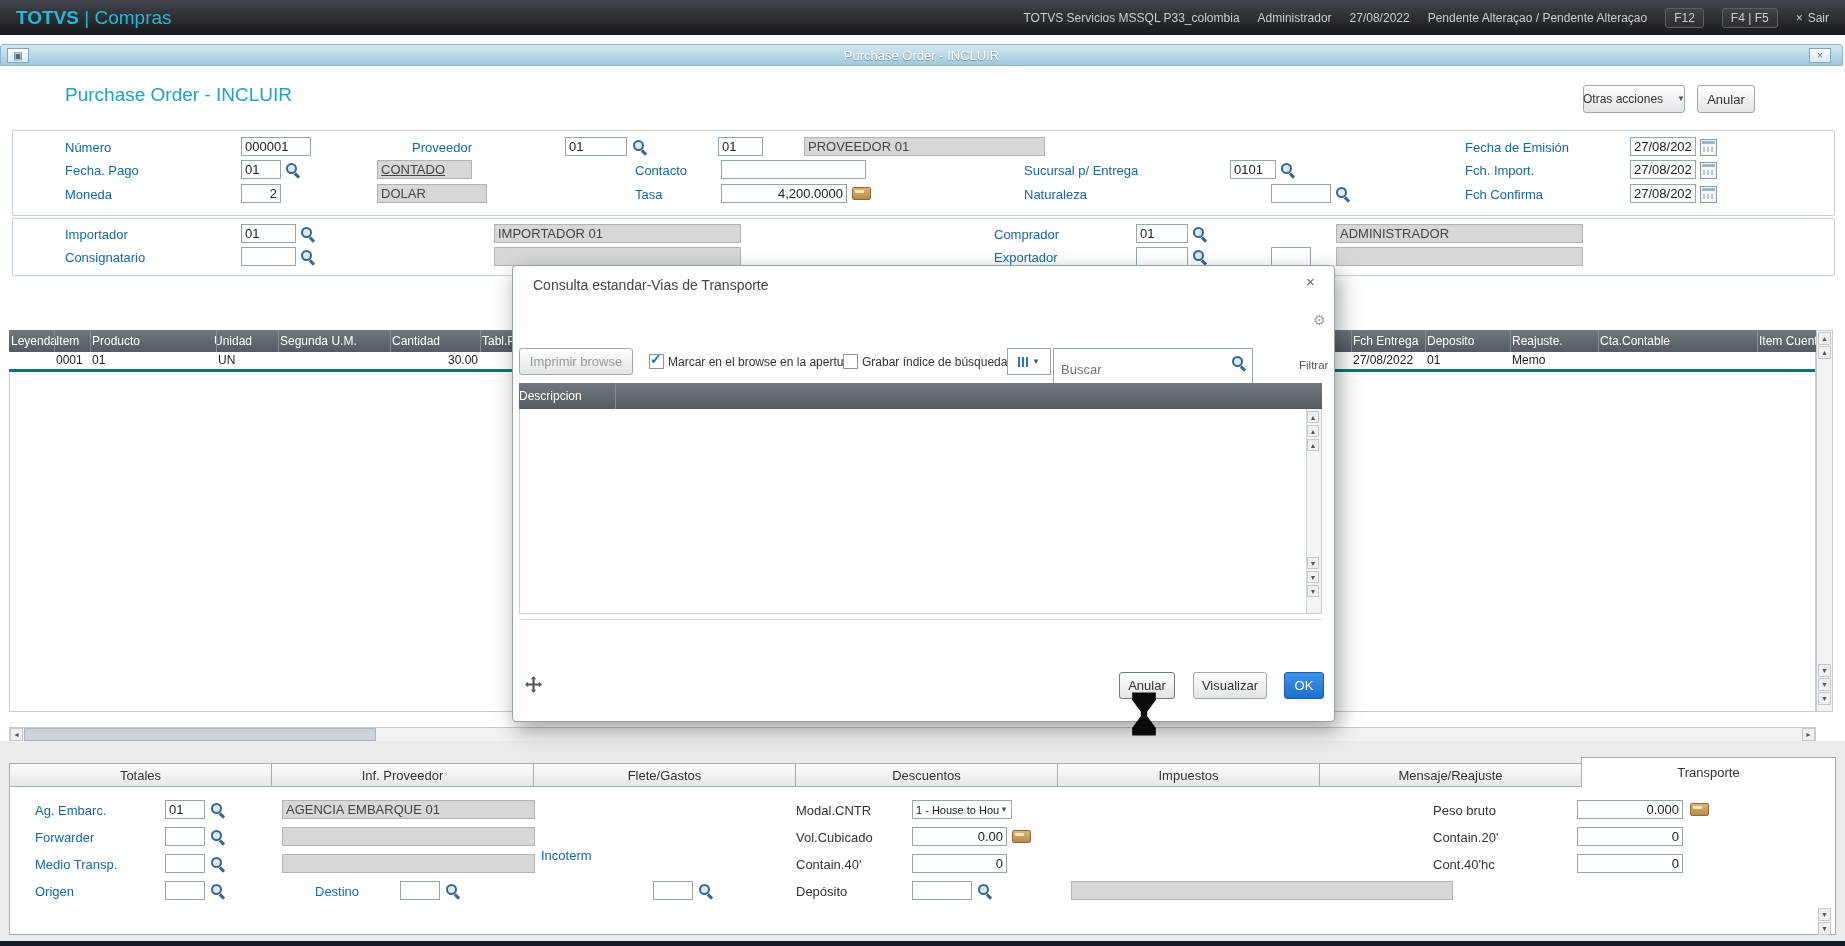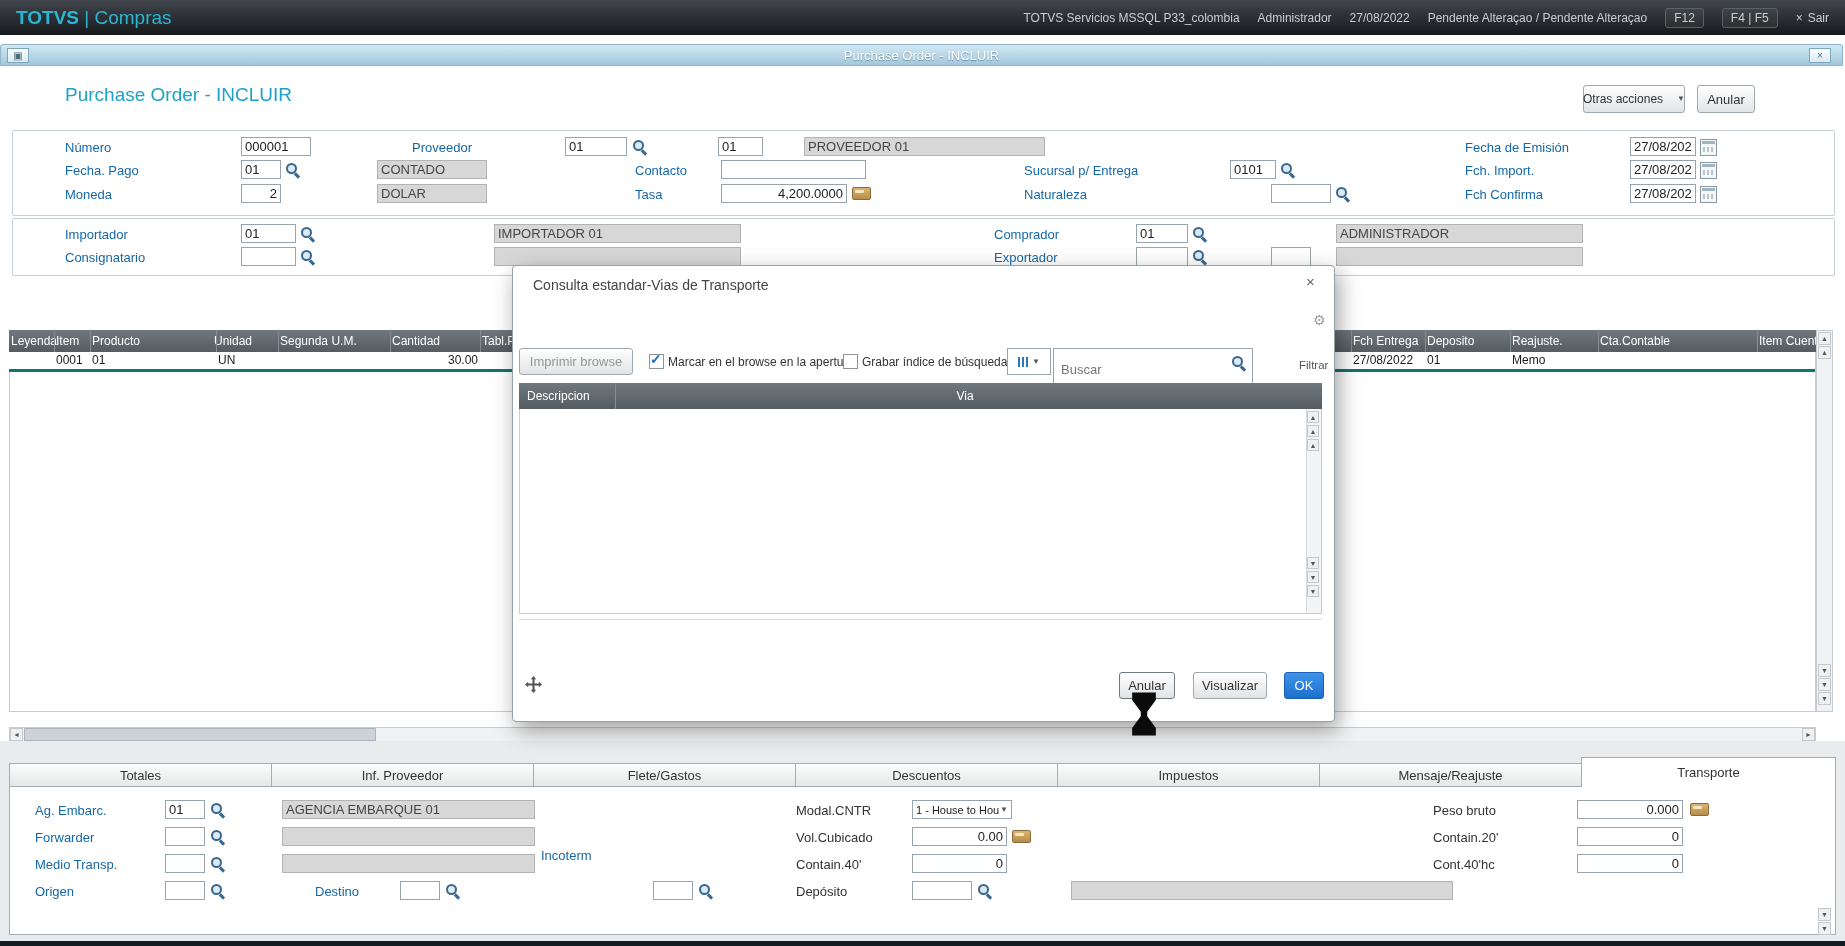--- a/index.html
+++ b/index.html
@@ -139,21 +139,21 @@
 <span class="mag" style="left:632px;top:139px"></span>
 <input class="inp" style="left: 718px; top: 137px; width: 45px;" value="01">
 <input class="inp ro" readonly="" style="left: 804px; top: 137px; width: 241px;" value="PROVEEDOR 01">
 <span class="lbl" style="left:1465px;top:140px">Fecha de Emisión</span>
 <input class="inp" style="left: 1630px; top: 137px; width: 66px;" value="27/08/2022">
 <span class="cal" style="left:1700px;top:139px"></span>
 
 <span class="lbl" style="left:65px;top:163px">Fecha. Pago</span>
 <input class="inp" style="left: 241px; top: 160px; width: 40px;" value="01">
 <span class="mag" style="left:285px;top:162px"></span>
-<input class="inp ro" readonly="" style="left: 377px; top: 160px; width: 110px;" value="CONTADO">
+<input class="inp ro" readonly="" style="left: 377px; top: 160px; width: 95px; text-decoration: underline;" value="CONTADO">
 <span class="lbl" style="left:635px;top:163px">Contacto</span>
 <input class="inp" style="left: 721px; top: 160px; width: 145px;" value="">
 <span class="lbl" style="left:1024px;top:163px">Sucursal p/ Entrega</span>
 <input class="inp" style="left: 1230px; top: 160px; width: 46px;" value="0101">
 <span class="mag" style="left:1280px;top:162px"></span>
 <span class="lbl" style="left:1465px;top:163px">Fch. Import.</span>
 <input class="inp" style="left: 1630px; top: 160px; width: 66px;" value="27/08/2022">
 <span class="cal" style="left:1700px;top:162px"></span>
 
 <span class="lbl" style="left:65px;top:187px">Moneda</span>
@@ -318,23 +318,22 @@
 
   <div class="colbox">
     <span><i></i><i style="margin:0 2px"></i><i></i></span>
     <span class="caret">▼</span>
   </div>
   <input class="inp" style="left: 540px; top: 82px; width: 200px; height: 42px; padding-left: 7px;" placeholder="Buscar">
   <span class="mag" style="left:718px;top:89px"></span>
   <span class="slbl" style="left:786px;top:93px;font-size:11.5px;color:#555">Filtrar</span>
 
   <div class="mthead">
-    <span class="gh" style="left:8px;line-height:26px;height:26px">Descripcion</span>
+    <span class="gh" style="left:0;line-height:26px;height:26px">Descripcion</span>
     <span class="gsep" style="left:96px;height:26px"></span>
-    <span class="gh" style="left:96px;width:700px;text-align:center;line-height:26px;height:26px">Via</span>
   </div>
   <div class="mtbody">
     <div class="mscroll">
       <div class="sbtn" style="left:0;top:2px;width:12px;height:12px">▲</div>
       <div class="sbtn" style="left:0;top:16px;width:12px;height:12px">▲</div>
       <div class="sbtn" style="left:0;top:30px;width:12px;height:12px">▲</div>
       <div class="sbtn" style="left:0;top:148px;width:12px;height:12px">▼</div>
       <div class="sbtn" style="left:0;top:162px;width:12px;height:12px">▼</div>
       <div class="sbtn" style="left:0;top:176px;width:12px;height:12px">▼</div>
     </div>

